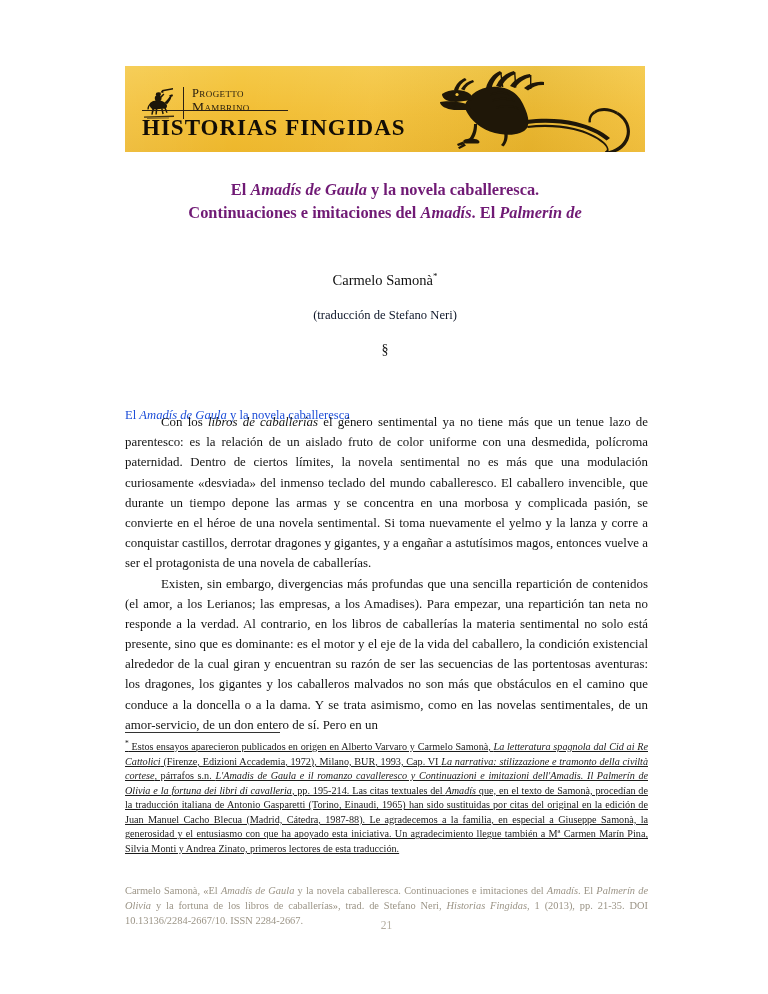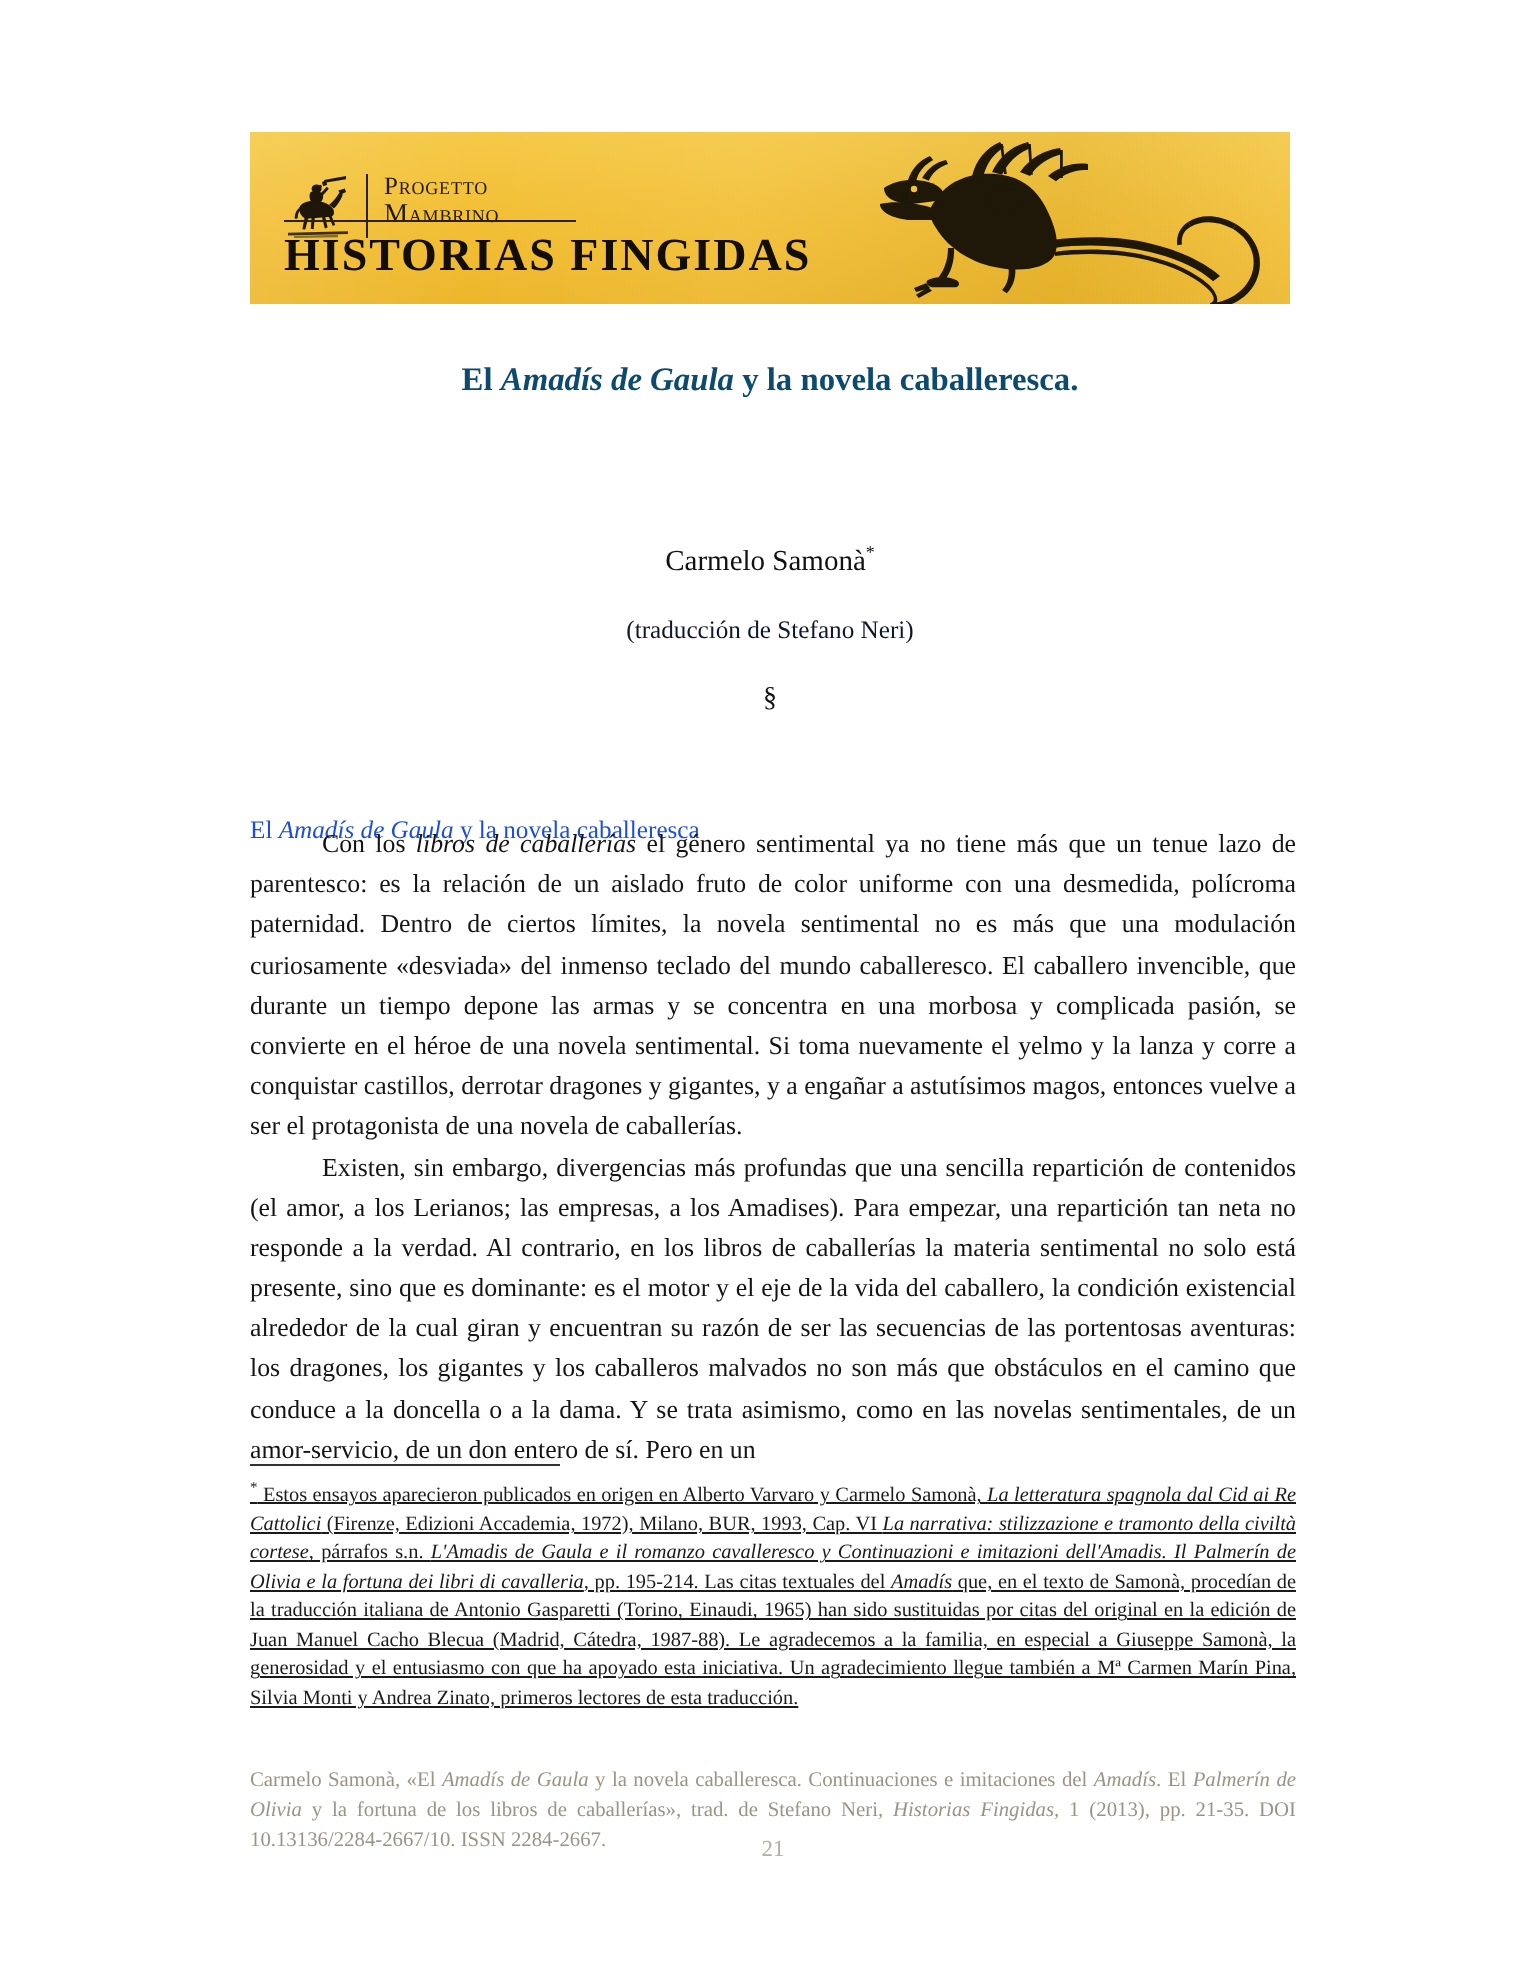--- a/index.html
+++ b/index.html
@@ -111,21 +111,21 @@
   
   .article-title {
     position: absolute;
     left: 125px;
     top: 178px;
     width: 520px;
     text-align: center;
     font-size: 16.4px;
     font-weight: bold;
     line-height: 1.42;
-    color: #0c4a6e;
+    color: #701a75;
   }
   .article-title i { font-style: italic; }
 
   
   .byline {
     position: absolute;
     left: 125px;
     top: 271px;
     width: 520px;
     text-align: center;
@@ -328,21 +328,21 @@
 
           <path d="M164 47 C160 49.6 158 54 158.6 58.6 L161 58.2 C160.4 54.6 162 51 165.4 49.4 Z"></path>
         </g>
       </svg>
 
     </div>
   </div>
 
   <div class="article-title">
     <span><span>El </span><i>Amadís de Gaula</i><span> y la novela caballeresca.</span></span><br>
-    <br>
+    <span><span>Continuaciones e imitaciones del </span><i>Amadís</i><span>. El </span><i>Palmerín de</i></span><br>
   </div>
 
   <div class="byline">
     <span>Carmelo Samonà</span><sup>*</sup>
   </div>
   <div class="translator">(traducción de Stefano Neri)</div>
   <div class="section-mark">§</div>
 
   <div class="section-heading">
     <span>El </span><i>Amadís de Gaula</i><span> y la novela caballeresca</span>

